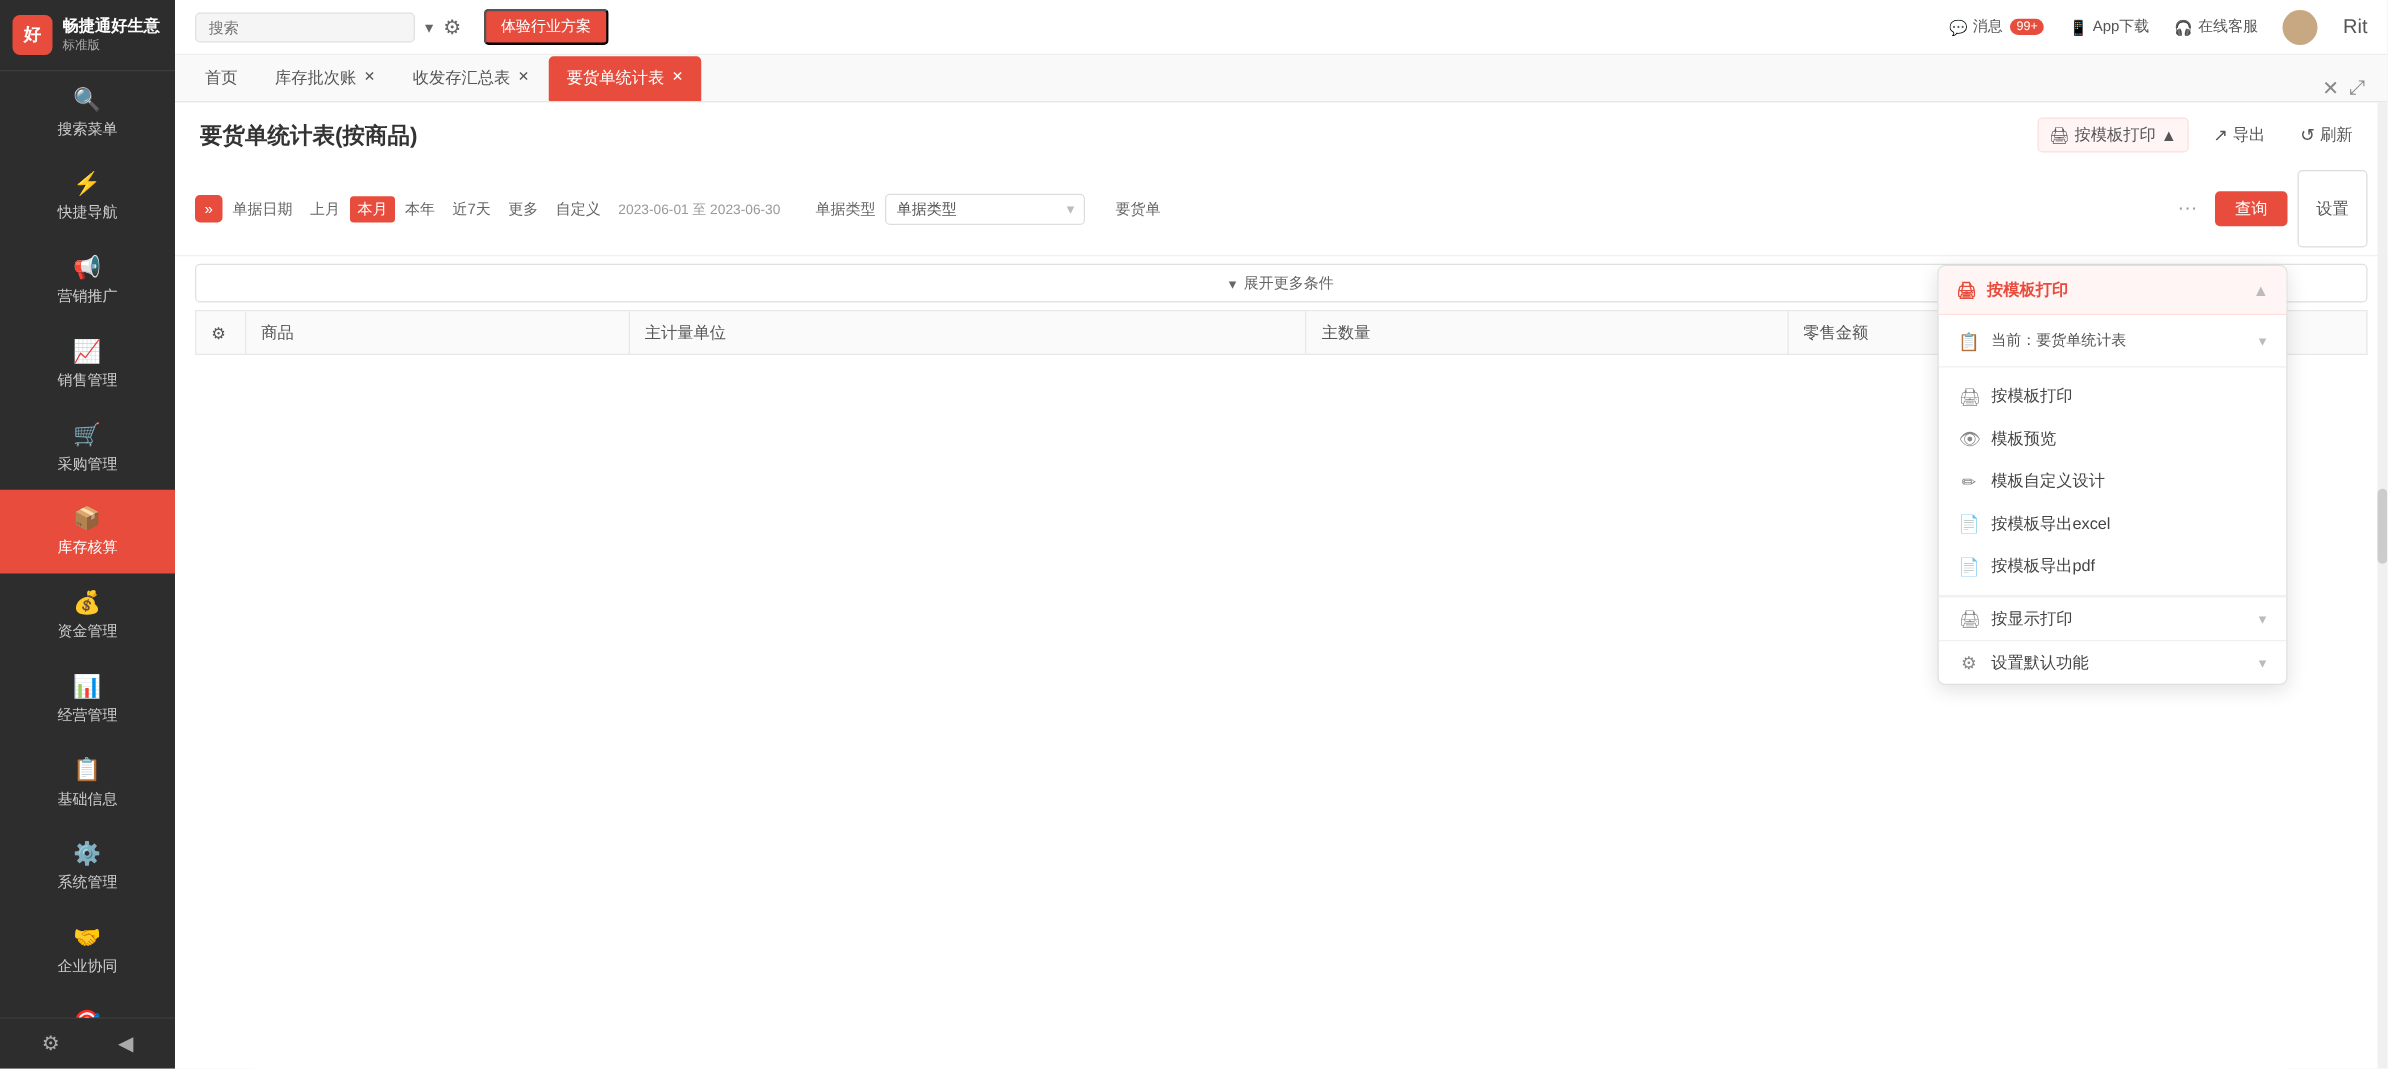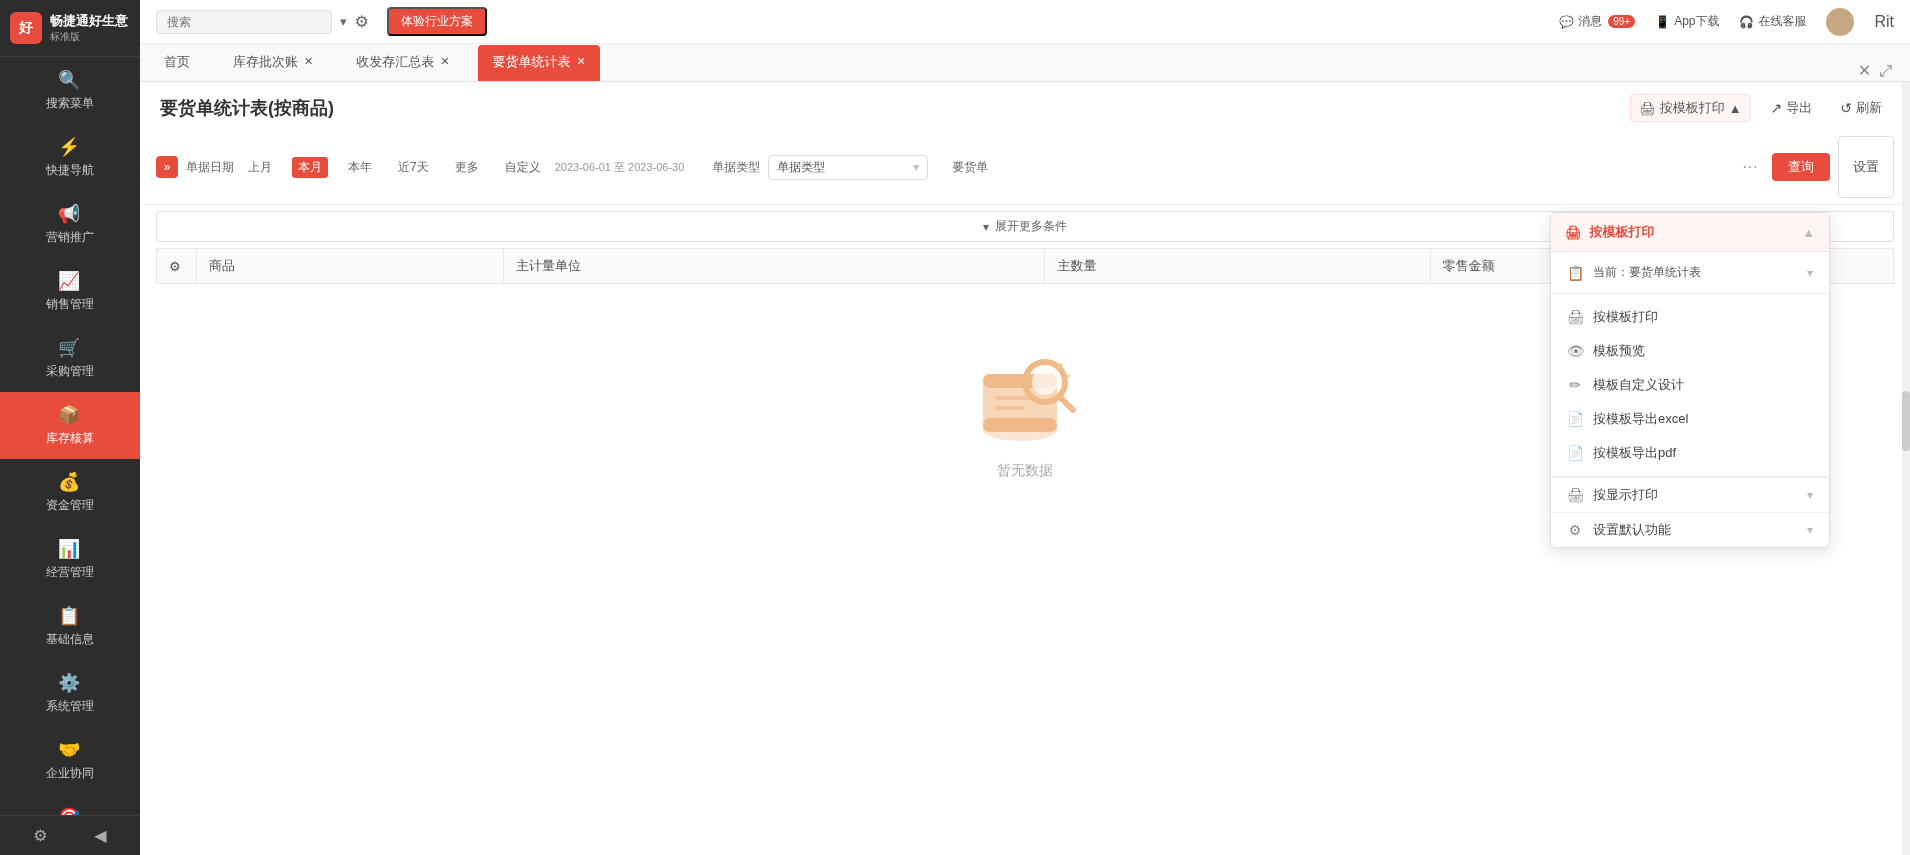--- a/index.html
+++ b/index.html
@@ -569,21 +569,21 @@
       <div class="topbar-right-item">
         <span>🎧</span>
         <span>在线客服</span>
       </div>
       <div class="topbar-avatar" style="background: #c8a882; border-radius: 50%;"></div>
       <span class="topbar-username">Rit</span>
     </div>
   </div>
 
   <div class="tabbar">
-    <div id="tab-items" style="display: flex; gap: 15px;">
+    <div id="tab-items" style="display: flex; gap: 2px;">
         <div class="tab-item home">
           <span>首页</span>
         </div>
         <div class="tab-item">
           <span>库存批次账</span>
           <span class="tab-close">✕</span>
         </div>
         <div class="tab-item">
           <span>收发存汇总表</span>
           <span class="tab-close">✕</span>
@@ -616,21 +616,21 @@
         <div class="action-btn">
           <span class="icon">↺</span>
           <span>刷新</span>
         </div>
       </div>
     </div>
 
     <div class="filter-row">
       <div class="filter-expand-icon">»</div>
       <span class="filter-label">单据日期</span>
-      <div id="date-btns" style="display: flex; gap: 14px; align-items: center;">
+      <div id="date-btns" style="display: flex; gap: 2px; align-items: center;">
           <span class="date-btn">上月</span>
           <span class="date-btn active">本月</span>
           <span class="date-btn">本年</span>
           <span class="date-btn">近7天</span>
           <span class="date-btn">更多</span>
           <span class="date-btn">自定义</span>
         </div>
       <span class="date-range-text">2023-06-01 至 2023-06-30</span>
 
       <div style="margin-left:20px; display:flex; align-items:center; gap:8px;">
@@ -665,44 +665,20 @@
               <th>商品</th>
               <th>主计量单位</th>
               <th>主数量</th>
               <th>零售金额</th>
             </tr>
         </thead>
         <tbody id="table-body"></tbody>
       </table>
     </div>
 
-    <div class="empty-state">
-
-      <div class="empty-illustration">
-        <svg width="120" height="110" viewBox="0 0 120 110" fill="none">
-
-          <ellipse cx="55" cy="85" rx="38" ry="12" fill="#f5cba7" opacity="0.5"></ellipse>
-          <rect x="18" y="30" width="74" height="58" rx="8" fill="#f8d7b8"></rect>
-          <rect x="18" y="30" width="74" height="14" rx="7" fill="#f0b98a"></rect>
-          <rect x="18" y="74" width="74" height="14" rx="7" fill="#f0b98a"></rect>
-
-          <rect x="30" y="52" width="40" height="4" rx="2" fill="#f0b98a" opacity="0.7"></rect>
-          <rect x="30" y="62" width="30" height="4" rx="2" fill="#f0b98a" opacity="0.7"></rect>
-
-          <circle cx="80" cy="38" r="20" fill="none" stroke="#f0b98a" stroke-width="6"></circle>
-          <circle cx="80" cy="38" r="13" fill="#fff8f0" opacity="0.8"></circle>
-
-          <line x1="94" y1="52" x2="108" y2="66" stroke="#f0b98a" stroke-width="6" stroke-linecap="round"></line>
-
-          <circle cx="95" cy="22" r="3" fill="#f5c88a" opacity="0.8"></circle>
-          <circle cx="104" cy="32" r="2" fill="#f5c88a" opacity="0.6"></circle>
-        </svg>
-      </div>
-      <span style="font-size:14px; color:#aaa;">暂无数据</span>
-    </div>
 
     <div class="dropdown-panel">
       <div class="dropdown-header">
         <div class="dropdown-header-left">
           <span>🖨</span>
           <span>按模板打印</span>
         </div>
         <span style="color:#bbb; cursor:pointer;">▲</span>
       </div>
 

